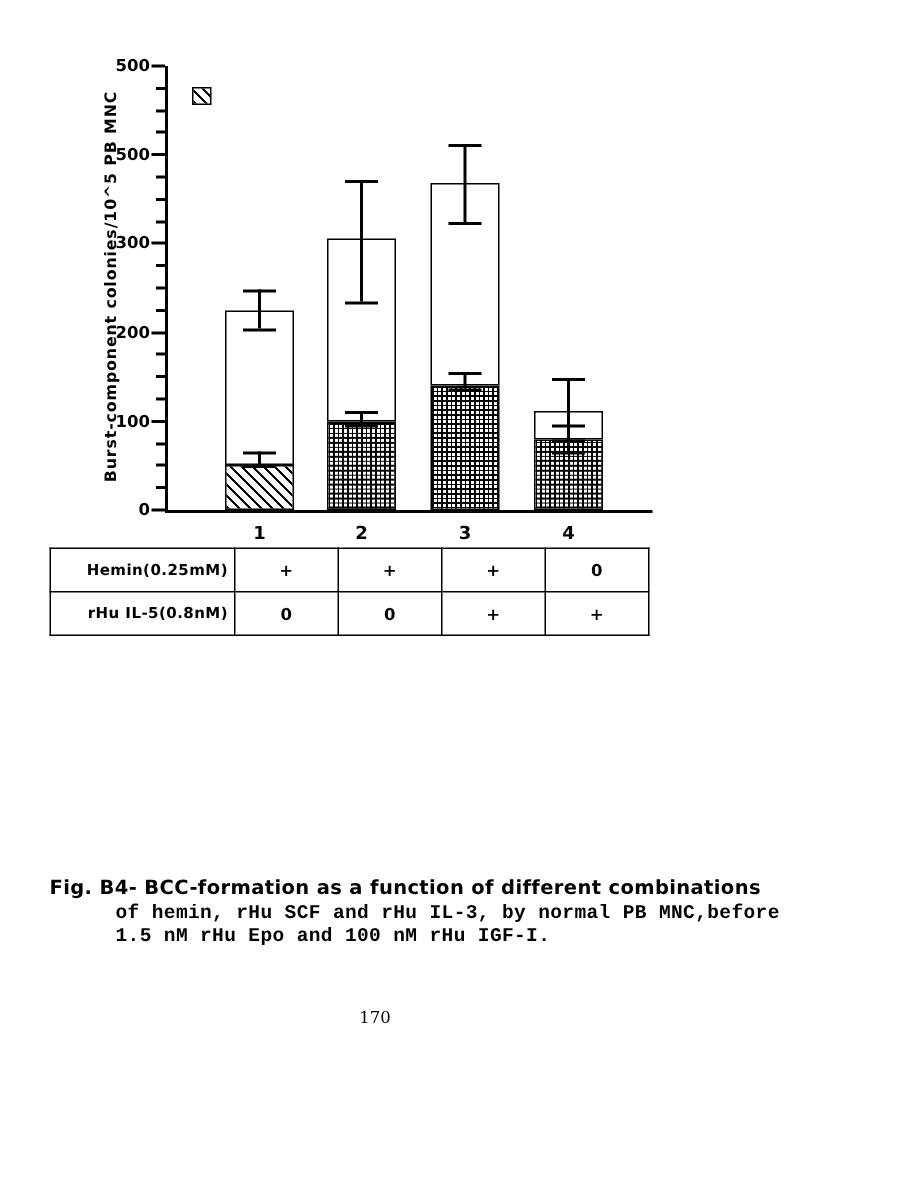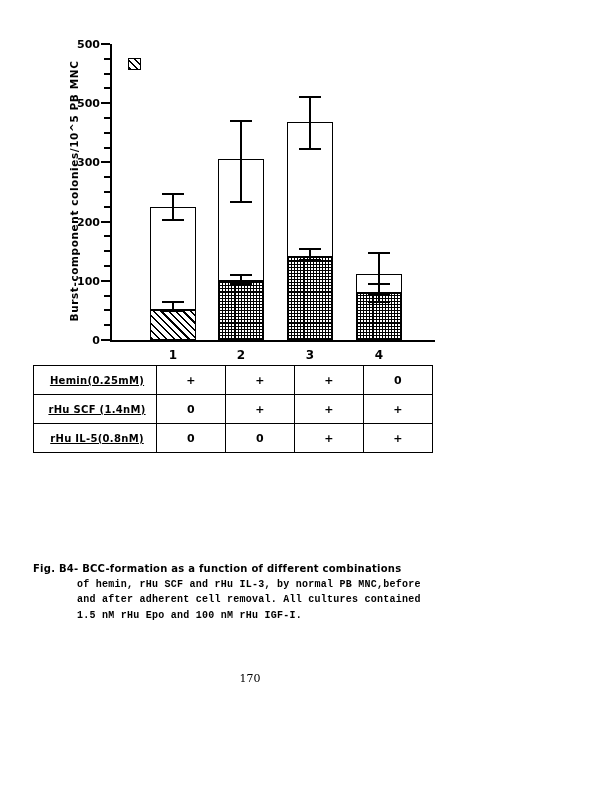--- a/index.html
+++ b/index.html
@@ -176,37 +176,36 @@
   #cond-table td {
     border: 1.3px solid #000;
     height: 28px;
     font-size: 10px;
     font-weight: bold;
     letter-spacing: 0.3px;
     padding: 0 4px;
   }
   #cond-table td.rowhead {
     width: 110px;
-    text-align: center;
+    text-align: right;
     padding-left: 8px;
-    text-decoration: underline;
   }
   #cond-table td.val {
     width: 60px;
     text-align: center;
     font-size: 11px;
   }
 
   
   #caption {
     position: absolute;
     left: 33px;
-    top: 561px;
+    top: 585px;
     width: 500px;
-    font-size: 10px;
+    font-size: 13px;
     font-weight: bold;
     line-height: 15.5px;
     letter-spacing: 0.25px;
   }
   #caption .cap-line { white-space: nowrap; }
   #caption .cap-indent { padding-left: 44px; font-family: Liberation Mono, monospace; }
 
   
   #page-number {
     position: absolute;
@@ -332,38 +331,30 @@
   <table id="cond-table">
     <tbody id="cond-table-body">
         <tr>
           <td class="rowhead">Hemin(0.25mM)</td>
           <td class="val">+</td>
           <td class="val">+</td>
           <td class="val">+</td>
           <td class="val">0</td>
         </tr>
         <tr>
-          <td class="rowhead">rHu SCF (1.4nM)</td>
-          <td class="val">0</td>
-          <td class="val">+</td>
-          <td class="val">+</td>
-          <td class="val">+</td>
-        </tr>
-        <tr>
           <td class="rowhead">rHu IL-5(0.8nM)</td>
           <td class="val">0</td>
           <td class="val">0</td>
           <td class="val">+</td>
           <td class="val">+</td>
         </tr>
       </tbody>
   </table>
 
   <div id="caption">
     <div class="cap-line">Fig. B4-  BCC-formation as a function of different combinations</div>
     <div class="cap-line cap-indent">of hemin, rHu SCF and rHu IL-3, by normal PB MNC,before</div>
-    <div class="cap-line cap-indent">and after adherent cell removal.  All  cultures  contained</div>
     <div class="cap-line cap-indent">1.5 nM rHu Epo and 100 nM rHu IGF-I.</div>
   </div>
 
   <div id="page-number">170</div>
 
 </div>
 
 </body></html>

